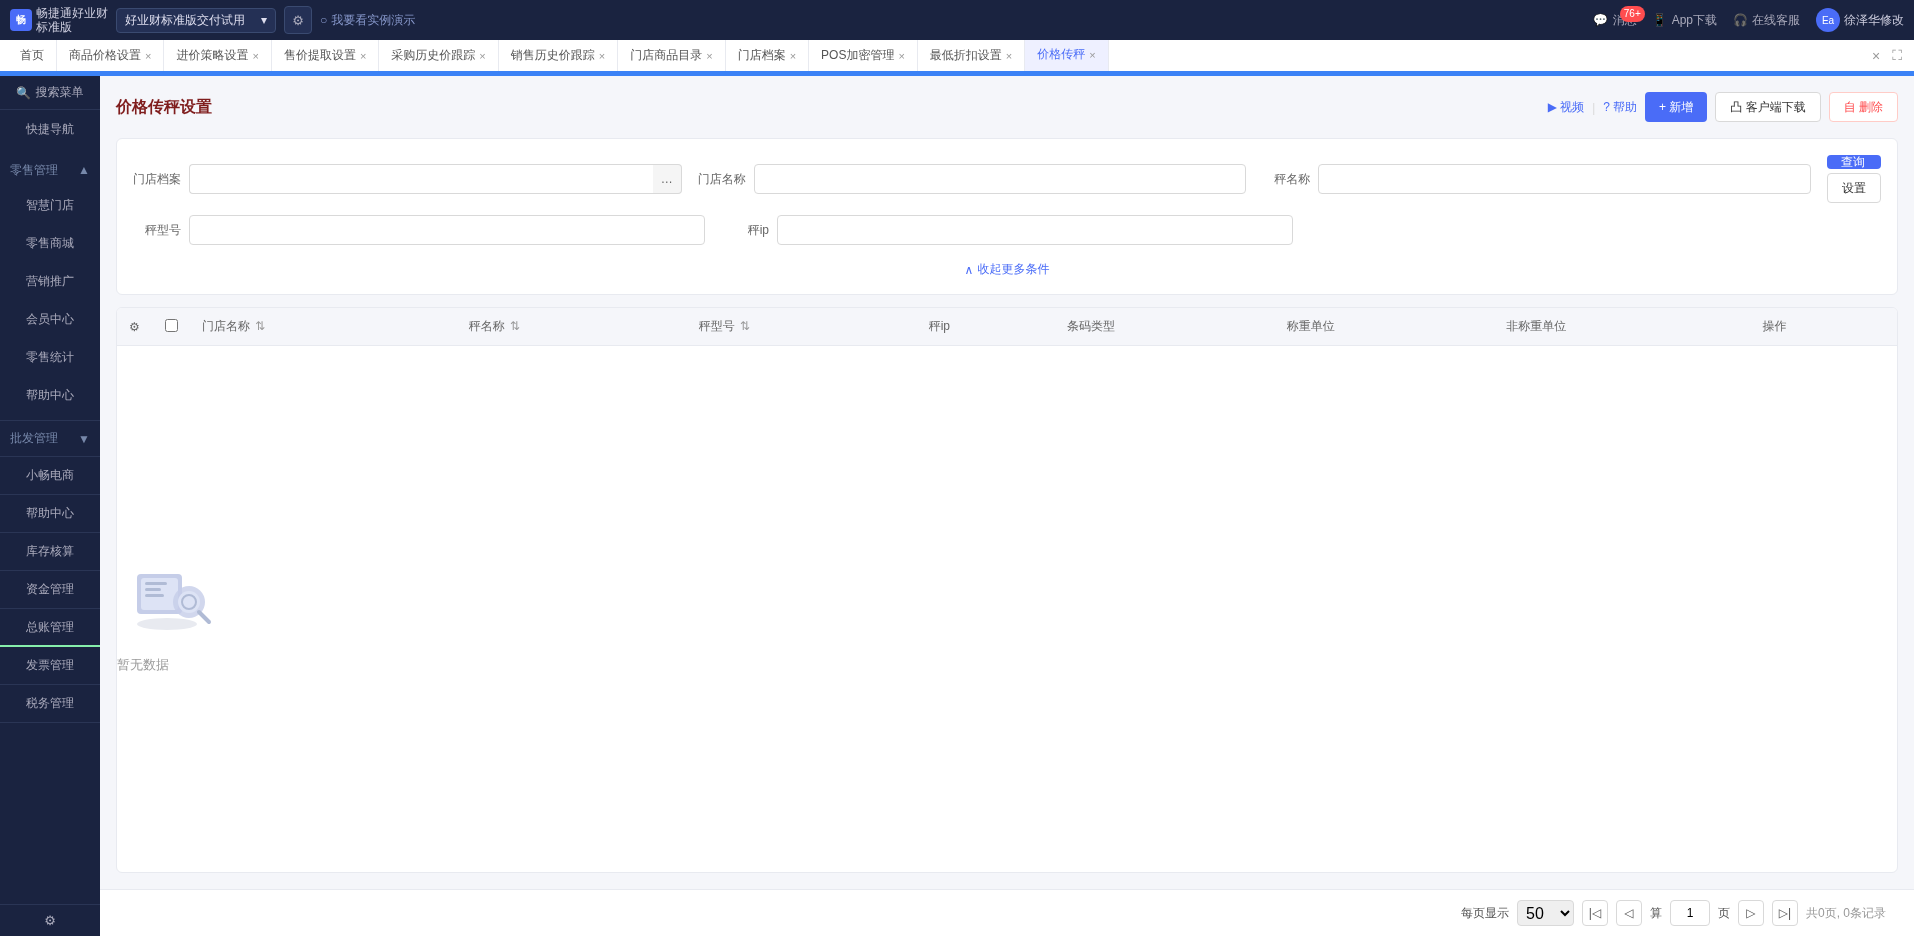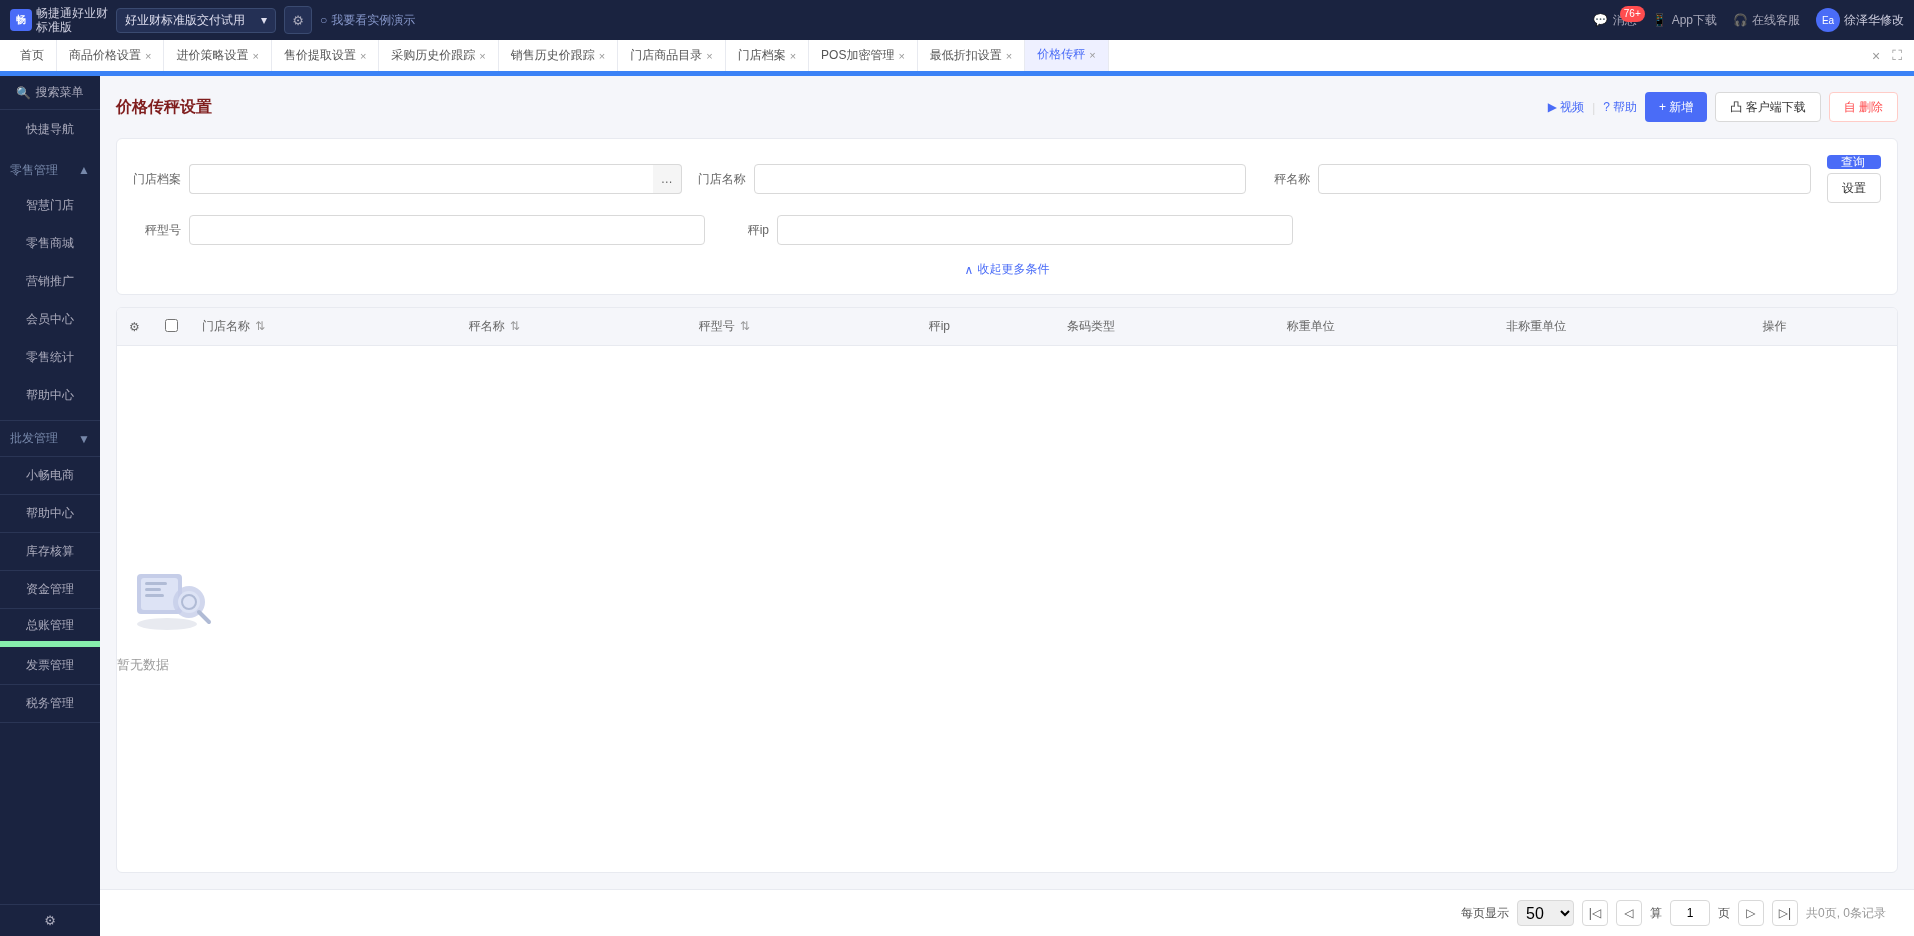--- a/index.html
+++ b/index.html
@@ -440,21 +440,21 @@
     </div>
     <div class="sidebar-item" style="border-bottom:1px solid #2a3555;">
       <span>帮助中心</span>
     </div>
     <div class="sidebar-item" style="border-bottom:1px solid #2a3555;">
       <span>库存核算</span>
     </div>
     <div class="sidebar-item" style="border-bottom:1px solid #2a3555;">
       <span>资金管理</span>
     </div>
-    <div class="sidebar-item" style="border-bottom:6px solid #86efac;">
+    <div class="sidebar-item" style="border-bottom:2px solid #86efac;">
       <span>总账管理</span>
     </div>
     <div class="sidebar-item" style="border-bottom:1px solid #2a3555;">
       <span>发票管理</span>
     </div>
     <div class="sidebar-item" style="border-bottom:1px solid #2a3555;">
       <span>税务管理</span>
     </div>
     <div class="sidebar-bottom">
       <span>⚙</span>

